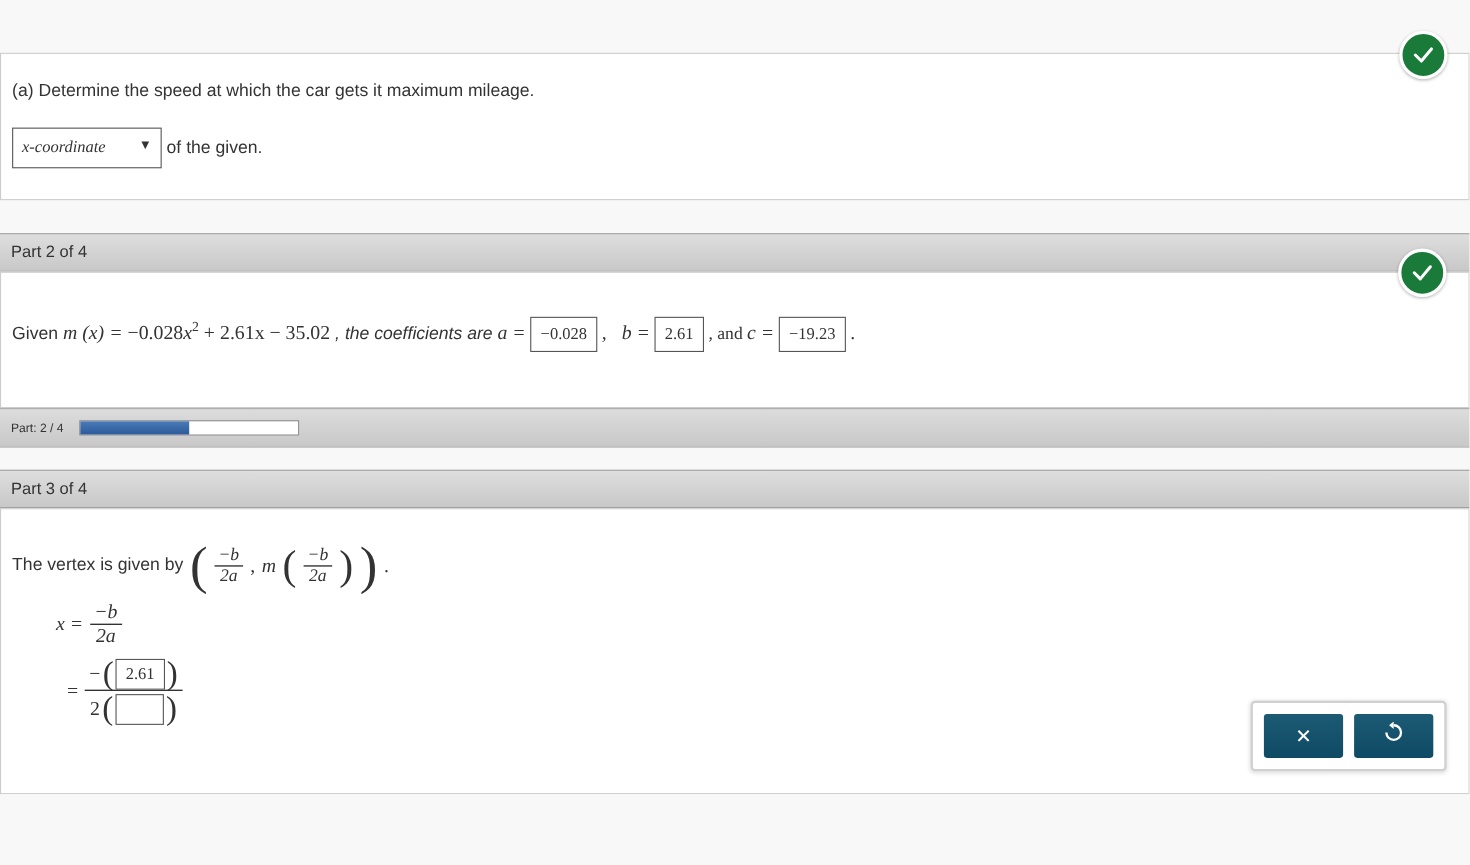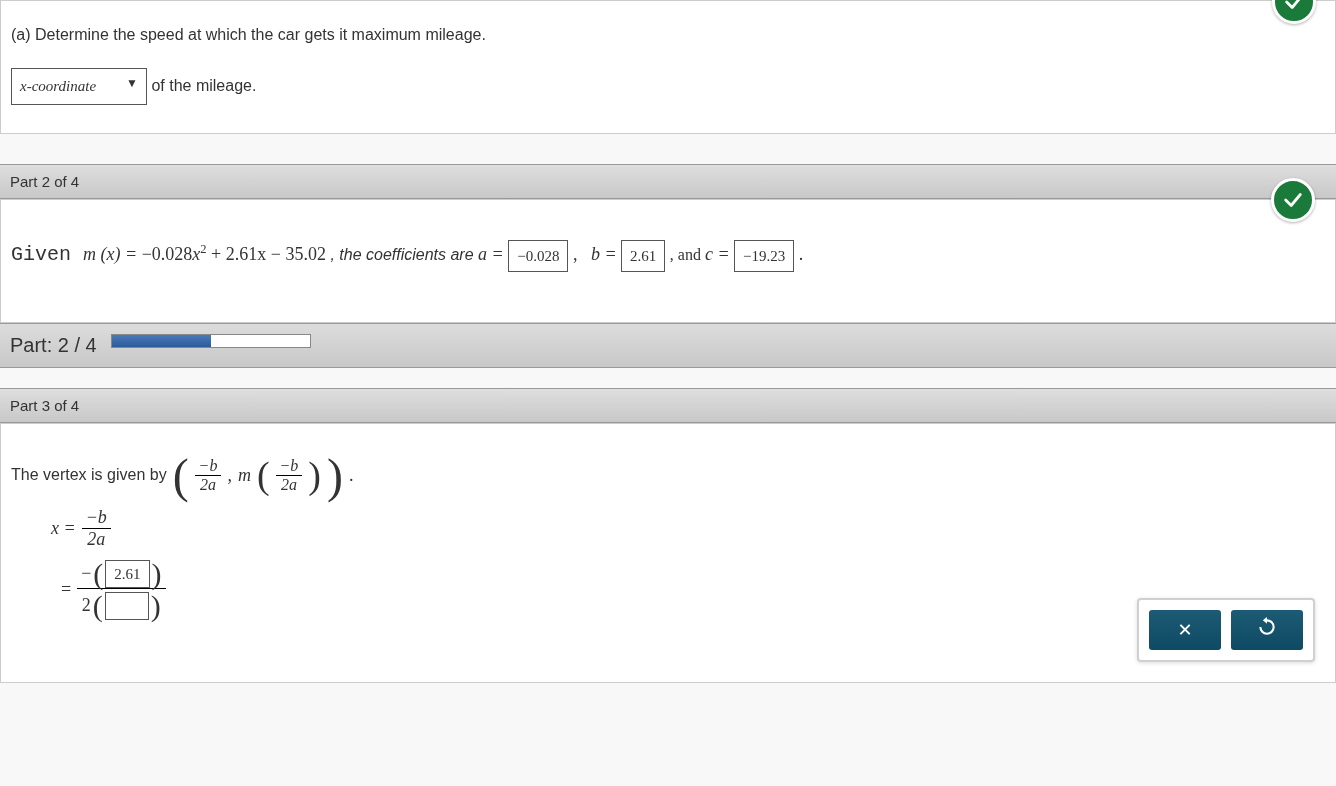--- a/index.html
+++ b/index.html
@@ -81,22 +81,22 @@
   display:flex;align-items:center;justify-content:center;
   color:#fff;font-size:24px;z-index:10;
 }
 .math { font-family: 'Times New Roman', serif; font-size: 18px; }
 .math i { font-style: italic; margin-top: 40px; }
 .sup { vertical-align: super; font-size: 0.7em; }
 .progress-row {
   background: linear-gradient(#dcdcdc, #c8c8c8);
   border-top:1px solid #999;border-bottom:1px solid #999;
   padding: 10px 10px;
-  font-size: 20px;
-  display:flex;align-items:flex-start;gap:14px;
+  font-size: 11px;
+  display:flex;align-items:flex-end;gap:14px;
 }
 .progress-bar {
   width: 200px; height: 14px;
   background:#fff;
   border:1px solid #888;
   position: relative;
 }
 .progress-fill {
   height: 100%;
   background: linear-gradient(#4a7ab8,#2d5a9a);
@@ -132,56 +132,56 @@
   width: 72px; height: 40px;
   background: linear-gradient(#1d5a74,#0e4a64);
   color:#fff;
   border:none;
   border-radius:3px;
   font-size:18px;
   display:flex;align-items:center;justify-content:center;
   cursor:pointer;
 }
 .spacer { height: 30px; background:#f8f8f8;}
-.part-a-wrapper { position: relative; }
+.part-a-wrapper { position: relative; margin-top: 48px; }
 </style>
 </head>
 <body>
 
 <div class="part-a-wrapper">
   <div class="check-badge-top">
     <svg width="22" height="22" viewBox="0 0 24 24">
         <path d="M4 12 L10 18 L20 6" stroke="#fff" stroke-width="3" fill="none" stroke-linecap="round" stroke-linejoin="round"></path>
       </svg>
   </div>
   <div class="section" style="padding:20px 10px 28px;">
     <div class="question-text">(a) Determine the speed at which the car gets it maximum mileage.</div>
     <div class="question-text" style="margin-top:18px;">
       <span class="select-input">
         <span>x-coordinate</span>
         <span class="chev">▼</span>
       </span>
-      <span>of the mileage.</span>
+      <span>of the given.</span>
     </div>
   </div>
 </div>
 
 <div class="spacer"></div>
 
 <div class="section-header">
   <span>Part 2 of 4</span>
 </div>
 <div class="section" style="padding:40px 10px 50px; position:relative;">
   <div class="check-badge">
     <svg width="22" height="22" viewBox="0 0 24 24">
         <path d="M4 12 L10 18 L20 6" stroke="#fff" stroke-width="3" fill="none" stroke-linecap="round" stroke-linejoin="round"></path>
       </svg>
   </div>
   <div class="math">
-    <span style="font-family:Liberation Mono, monospace;font-size:20px;">Given </span>
+    <span style="font-family:Liberation Sans, sans-serif;font-size:16px;">Given </span>
     <i><span>m (x) = </span></i>
     <span>−0.028</span><i>x</i><span class="sup">2</span><span> + 2.61x − 35.02</span>
     <span style="font-family:Verdana,Arial,sans-serif;font-size:16px;font-style:italic;">, the coefficients are </span>
     <i>a =</i>
     <span class="inline-input">−0.028</span>
     <span>,&nbsp;&nbsp;</span>
     <i>b =</i>
     <span class="inline-input">2.61</span>
     <span style="font-family:Liberation Serif, serif;font-size:16px;">, and </span>
     <i>c =</i>

